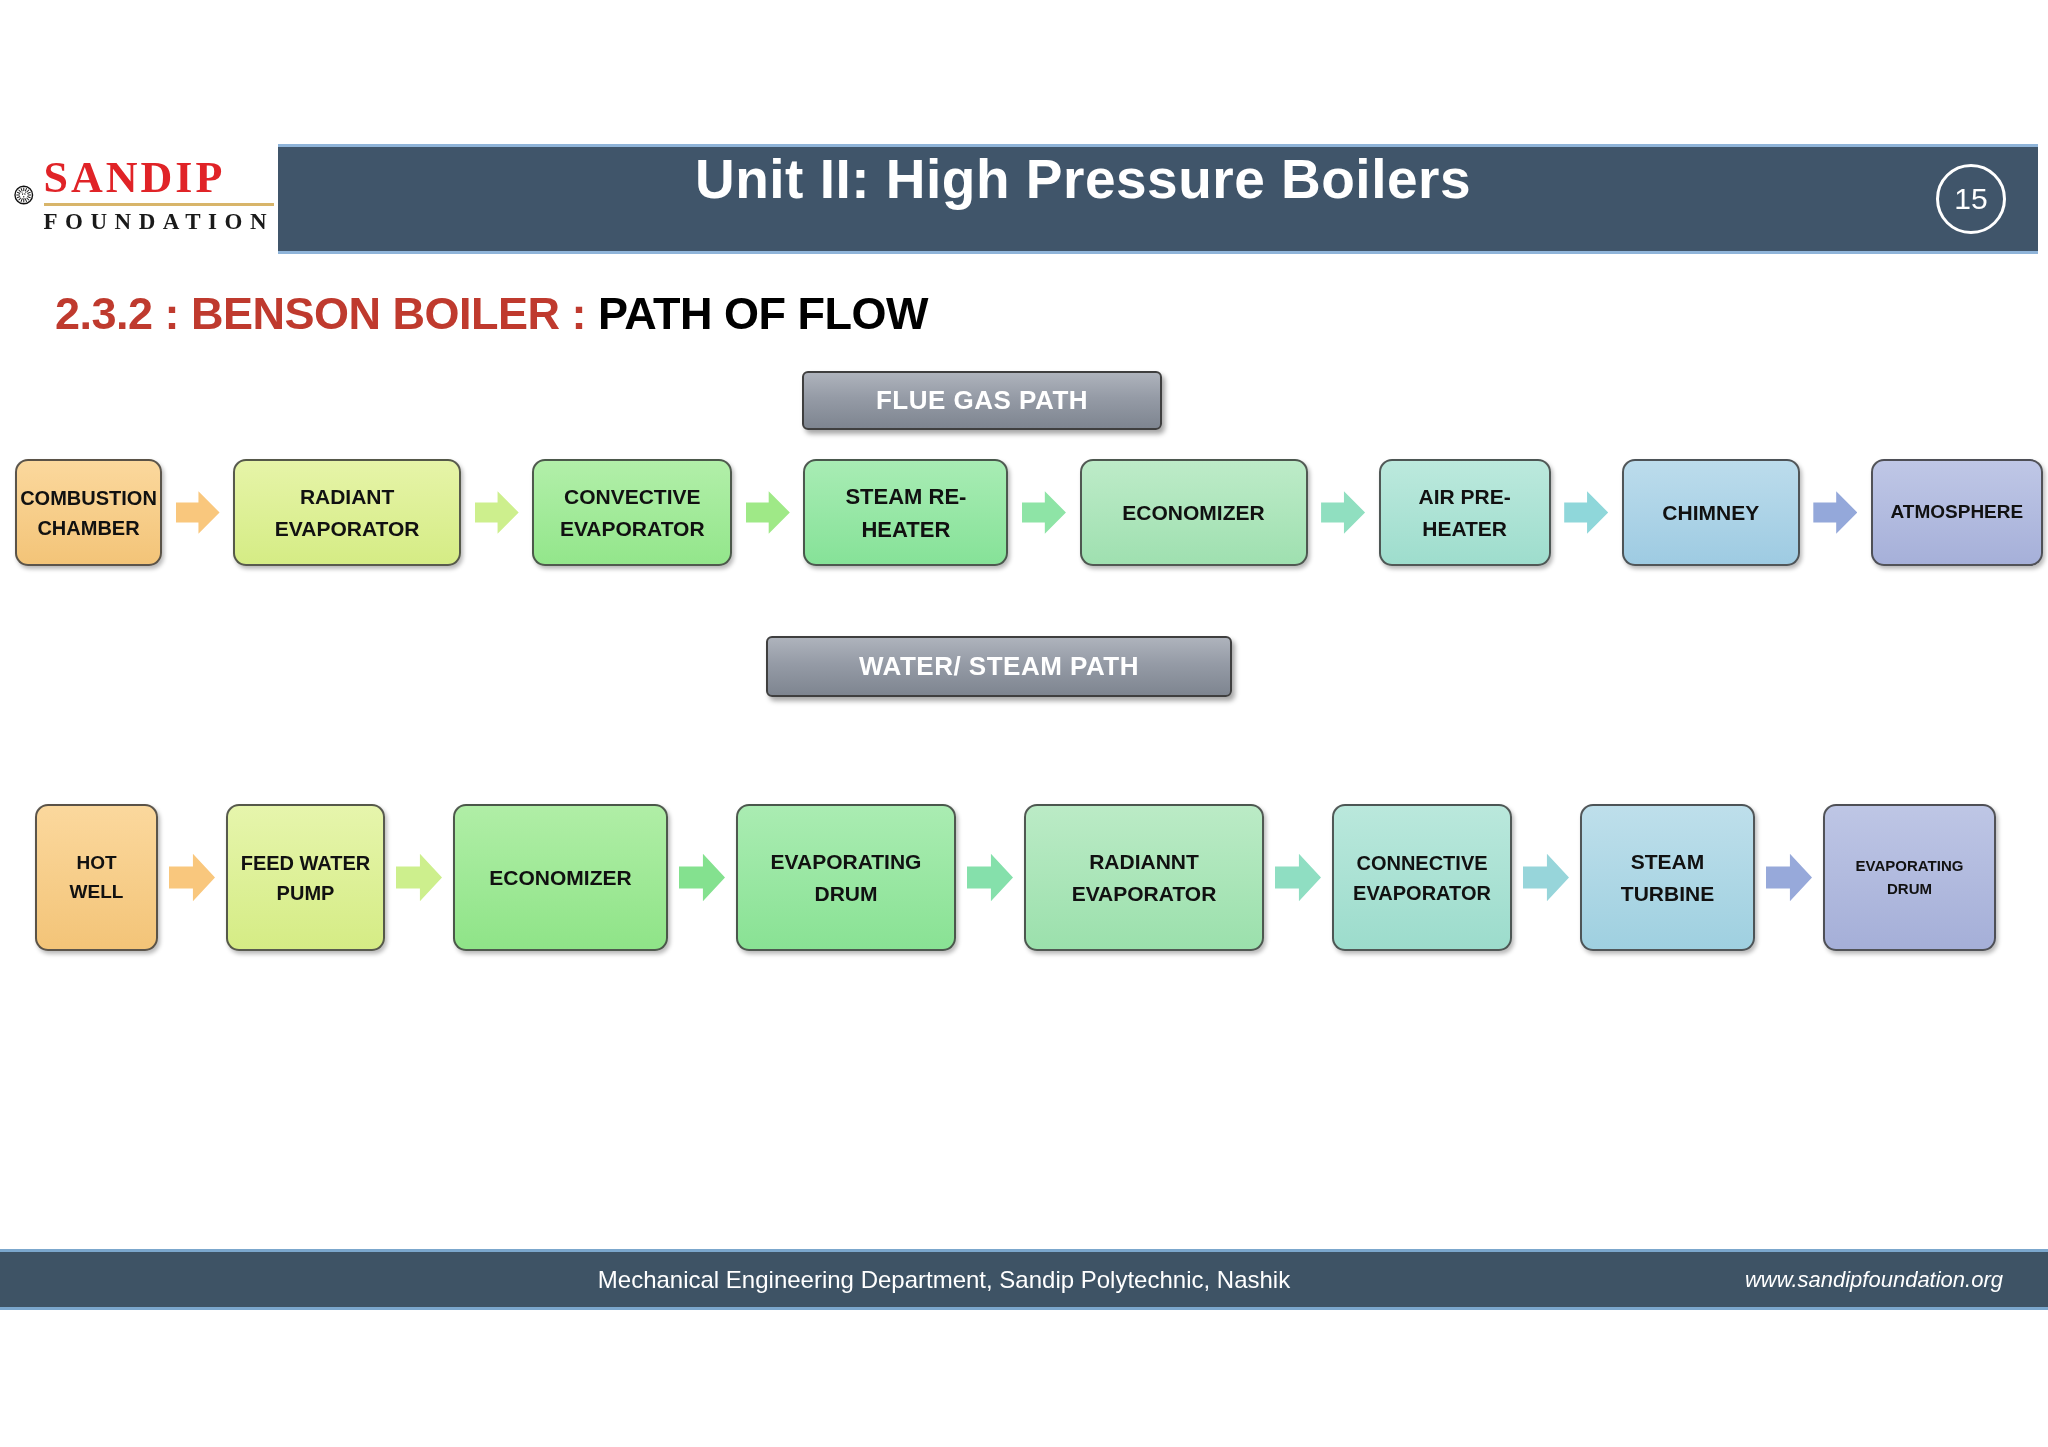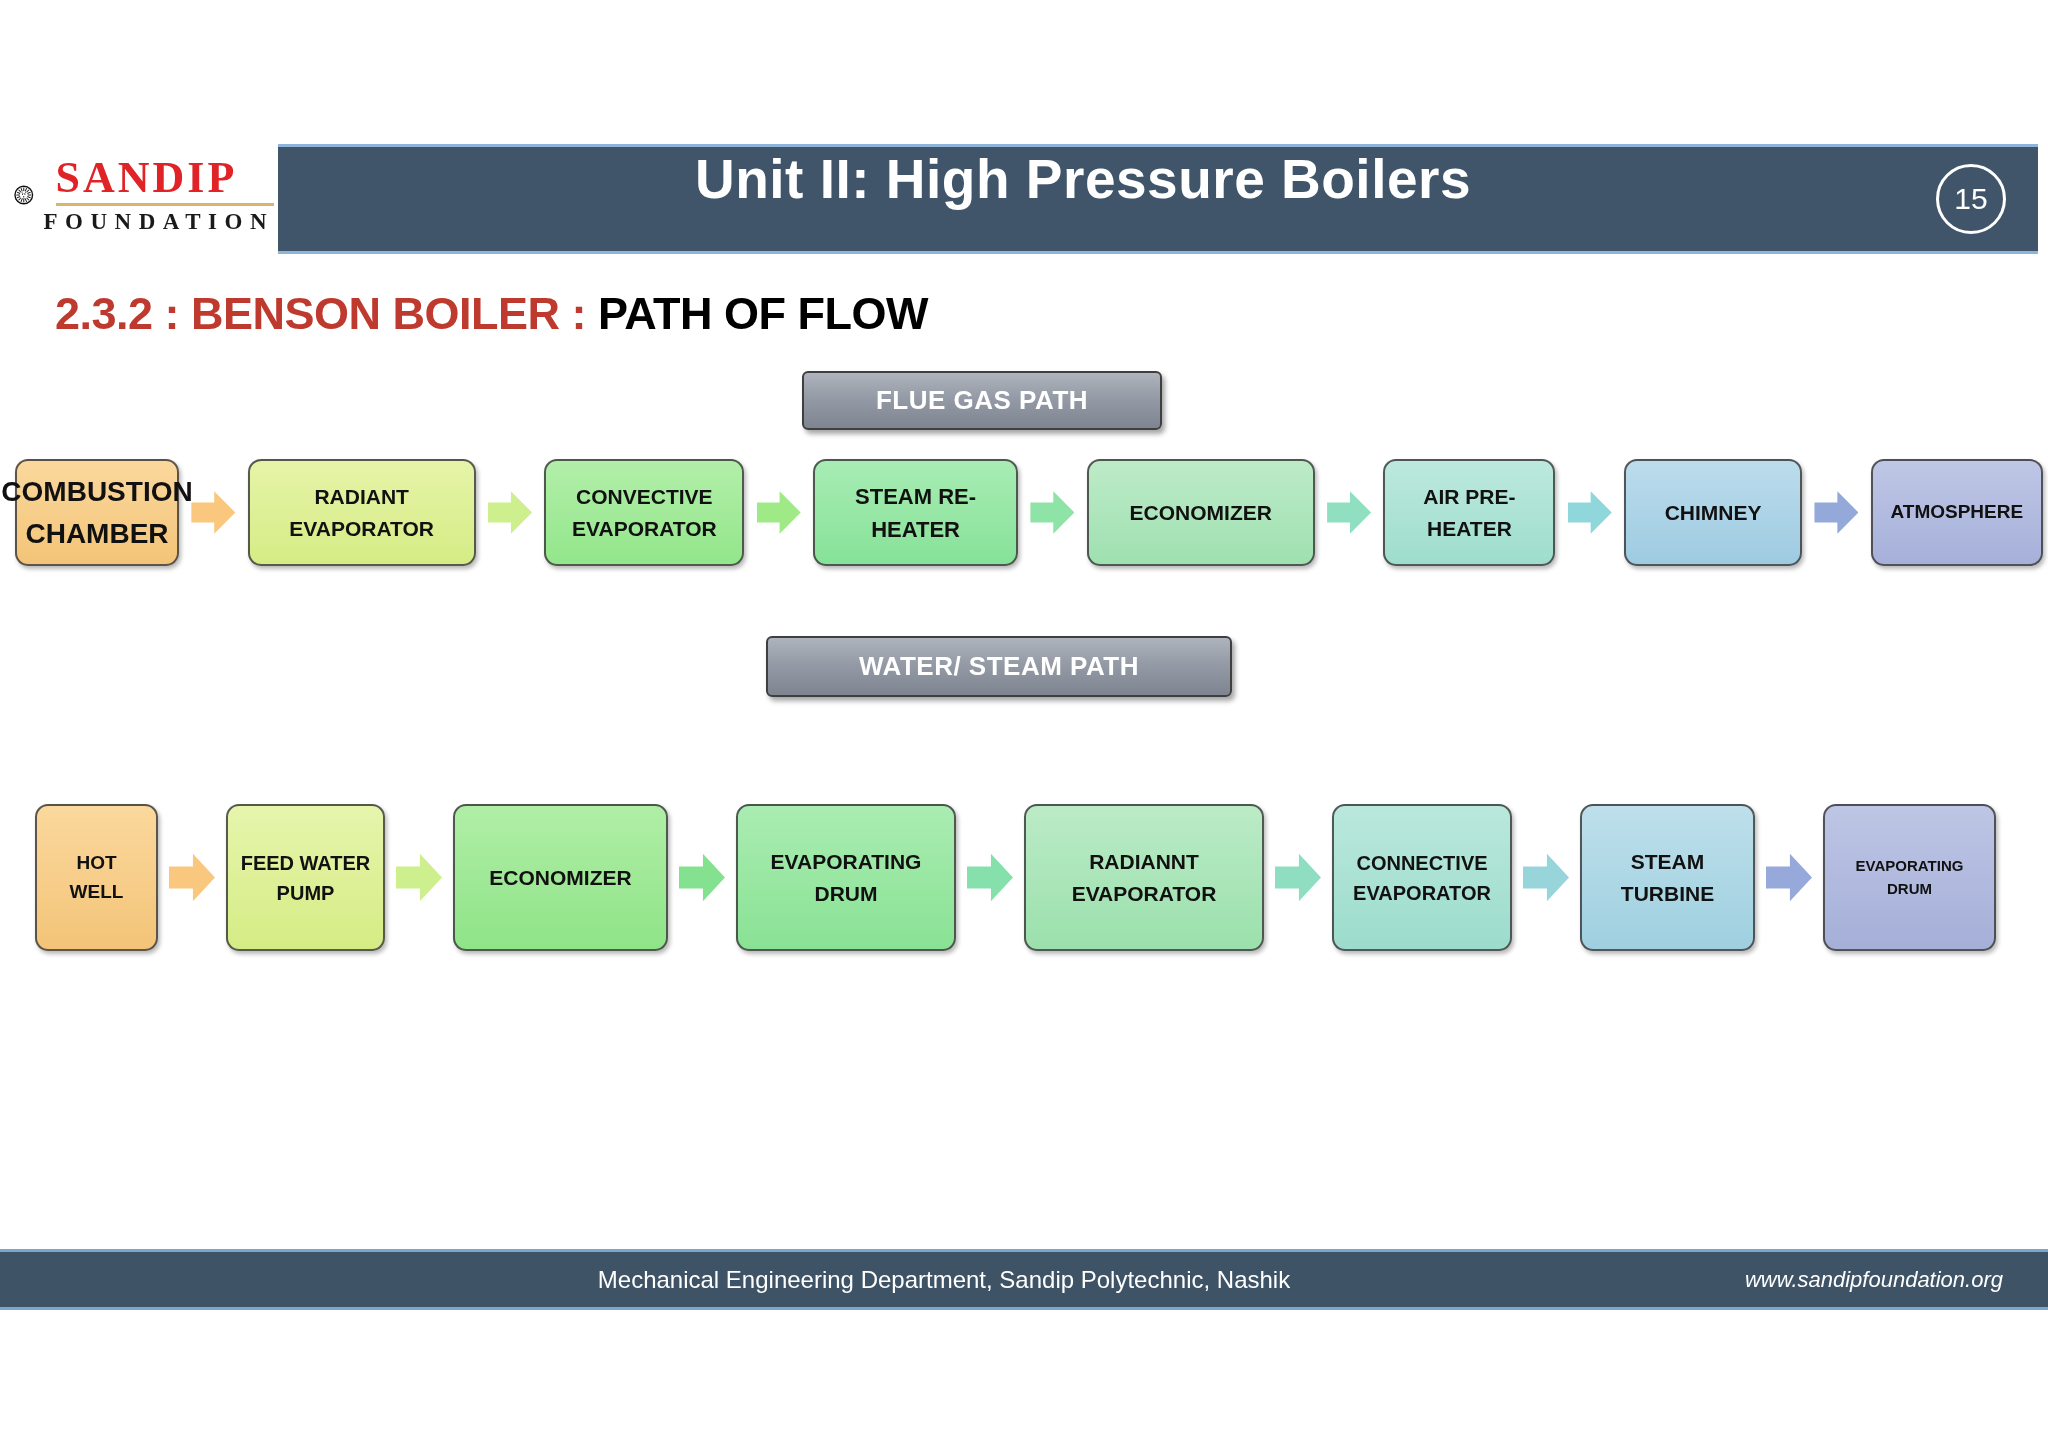--- a/index.html
+++ b/index.html
@@ -11,21 +11,21 @@
             background:#40556a;border-top:3px solid #8fb4d9;border-bottom:3px solid #8fb4d9;
             display:flex;align-items:flex-start;justify-content:center;}
   .titlebar h1{margin:0;color:#ffffff;font-size:55px;font-weight:600;letter-spacing:0.5px;
                padding-right:150px;}
   .page-circle{position:absolute;right:32px;top:50%;transform:translateY(-50%);
                width:64px;height:64px;border:3px solid #ffffff;border-radius:50%;
                display:flex;align-items:center;justify-content:center;color:#fff;font-size:30px;}
   .logo{position:absolute;left:14px;top:142px;width:260px;height:106px;display:flex;align-items:center;gap:10px;background:#fff;}
   .logo-text{display:flex;flex-direction:column;}
   .logo-line1{font-family:"Liberation Serif", serif;font-weight:700;color:#e02327;font-size:44px;
-              letter-spacing:3px;line-height:1.05;border-bottom:3px solid #d8b56a;padding-bottom:2px;margin-left:12px;}
+              letter-spacing:3px;line-height:1.05;border-bottom:3px solid #d8b56a;padding-bottom:2px;}
   .logo-line2{font-family:"Liberation Serif", serif;color:#1a1a1a;font-size:23px;letter-spacing:7.5px;
               margin-top:3px;font-weight:600;}
 
   
   .heading{position:absolute;left:55px;top:288px;margin:0;font-size:45px;font-weight:700;letter-spacing:-0.5px;}
   .heading .red{color:#bf3a2e;}
   .heading .blue{color:#000000;}
 
   
   .path-label{position:absolute;box-sizing:border-box;border:2px solid #3f3f3f;border-radius:6px;
@@ -100,21 +100,21 @@
       <span>15</span>
     </div>
   </div>
 
   <h2 class="heading">
     <span class="red">2.3.2 : BENSON BOILER : </span><span class="blue">PATH OF FLOW</span>
   </h2>
 
   <div class="path-label label-flue">FLUE GAS PATH</div>
   <div class="flow-row row-flue" id="row-flue">
-      <div class="flow-node" style="width: 164px; font-size: 28px; background: linear-gradient(rgb(251, 216, 157) 0%, rgb(243, 196, 120) 100%);">
+      <div class="flow-node" style="width: 147px; font-size: 20px; background: linear-gradient(rgb(251, 216, 157) 0%, rgb(243, 196, 120) 100%);">
         <span>COMBUSTION CHAMBER</span>
       </div>
       <div class="flow-arrow" style="width: 44px; height: 52px; background: rgb(249, 199, 125);"></div>
       <div class="flow-node" style="width: 228px; font-size: 21px; background: linear-gradient(rgb(230, 244, 168) 0%, rgb(213, 236, 133) 100%);">
         <span>RADIANT EVAPORATOR</span>
       </div>
       <div class="flow-arrow" style="width: 44px; height: 52px; background: rgb(205, 239, 141);"></div>
       <div class="flow-node" style="width: 200px; font-size: 21px; background: linear-gradient(rgb(178, 239, 169) 0%, rgb(147, 230, 139) 100%);">
         <span>CONVECTIVE EVAPORATOR</span>
       </div>

